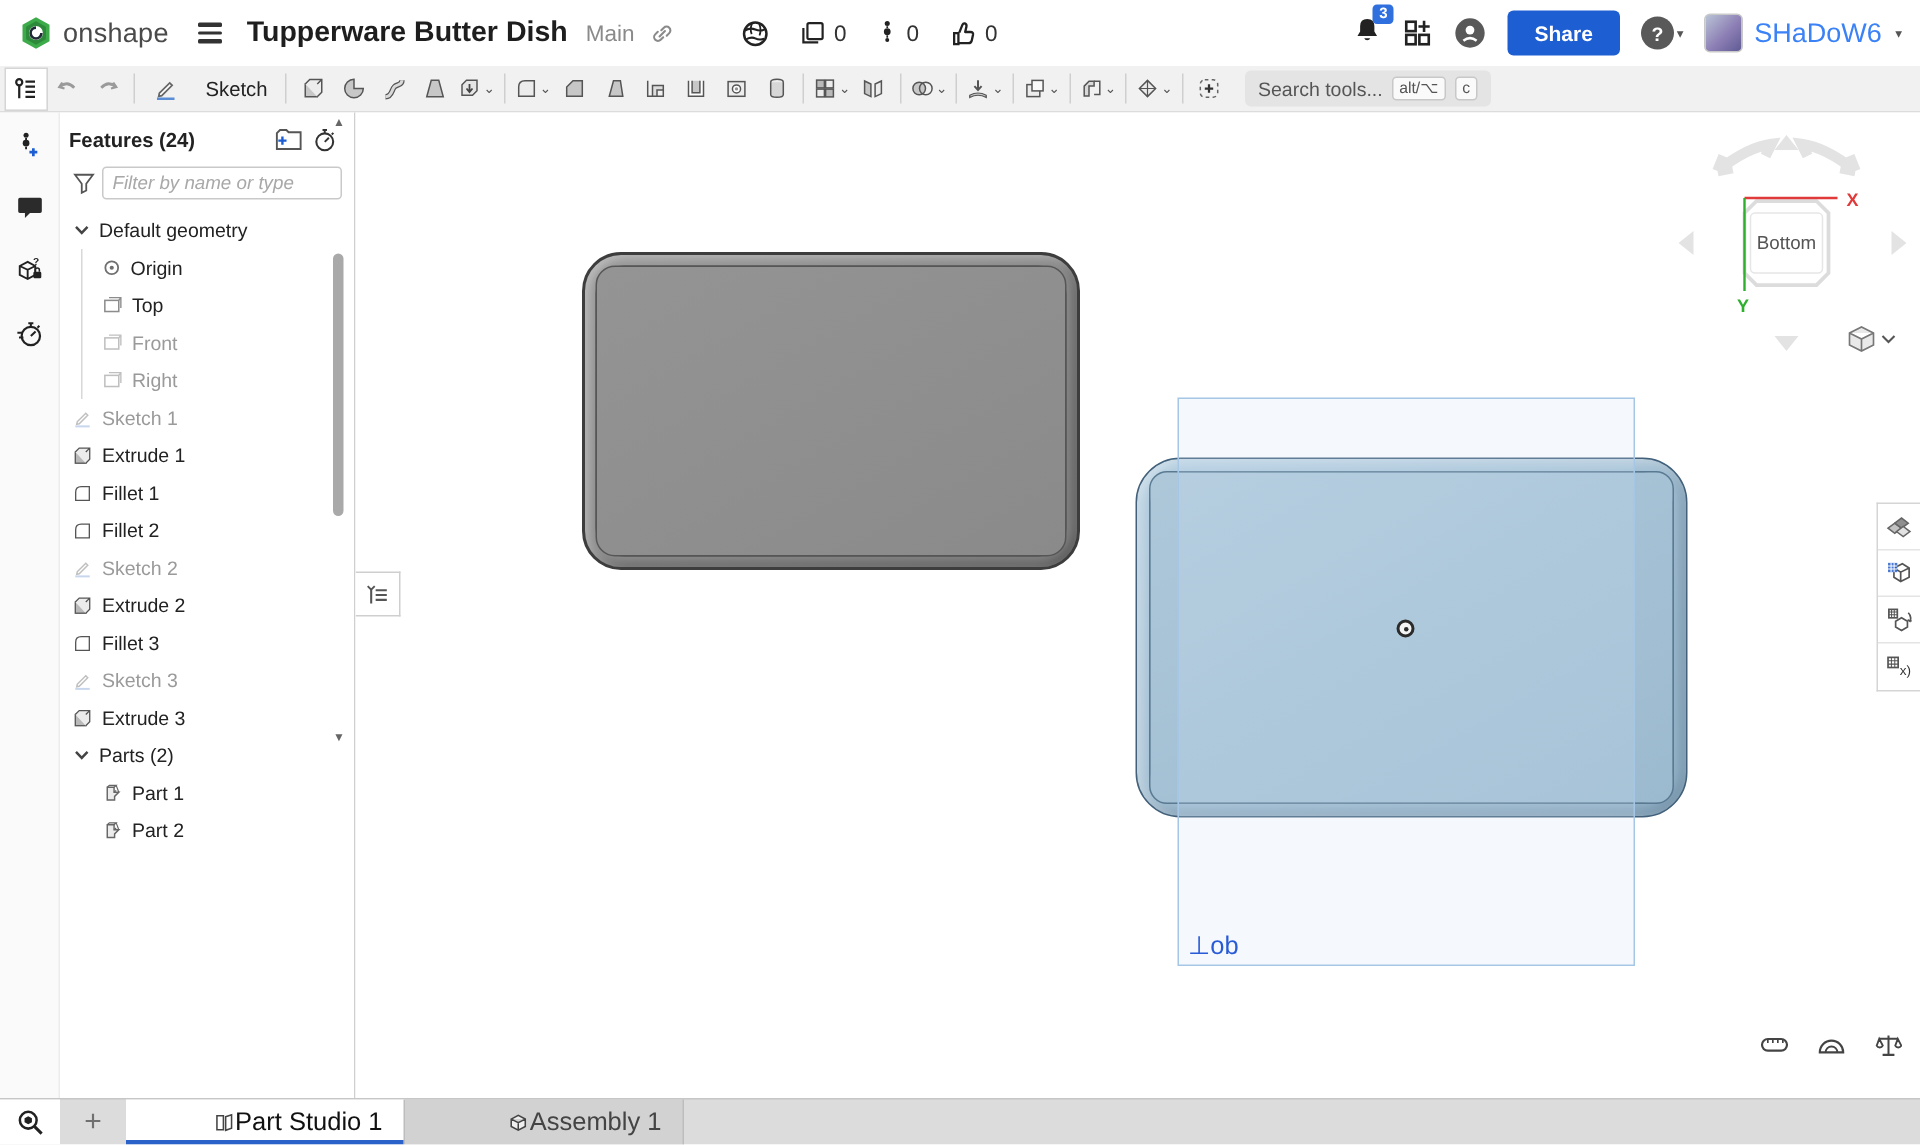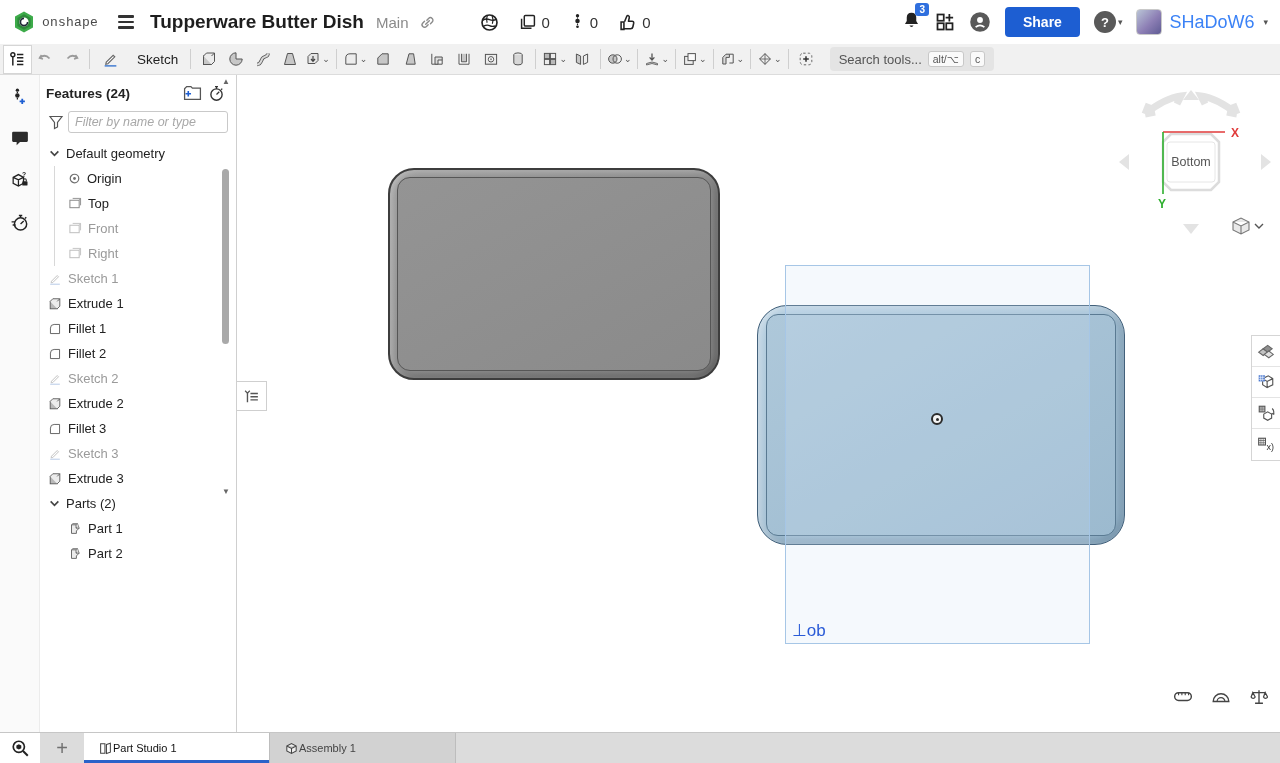--- a/index.html
+++ b/index.html
@@ -4,21 +4,21 @@
 <style>
   * { margin:0; padding:0; box-sizing:border-box; }
   html,body { width:1280px; height:763px; overflow:hidden; background:#fff;
     font-family:"Liberation Sans", sans-serif; color:#222; }
   .app { width:1280px; height:763px; display:flex; flex-direction:column; position:relative; }
 
   
   .topbar { height:44px; background:#fff; display:flex; align-items:center; padding:0 12px; flex:0 0 44px; }
   .tb-left { display:flex; align-items:center; gap:10px; }
   .logo { display:flex; align-items:center; gap:6px; cursor:pointer; }
-  .logo-text { font-size:13px; color:#4a4a4a; letter-spacing:.2px;font-family:Liberation Mono, monospace; }
+  .logo-text { font-size:18px; color:#4a4a4a; letter-spacing:.2px; }
   .hamburger { display:flex; flex-direction:column; gap:3px; margin:0 6px 0 10px; cursor:pointer; }
   .hamburger i { width:16px; height:2.4px; background:#333; border-radius:1px; }
   .doc-title { font-size:19px; font-weight:bold; color:#1e1e1e; white-space:nowrap; }
   .branch { font-size:15px; color:#8a8a8a; margin-left:2px; }
   .tb-stats { display:flex; align-items:center; gap:4px; margin-left:18px; }
   .stat { display:flex; align-items:center; gap:5px; margin-left:16px; font-size:15px; color:#333; cursor:pointer; }
   .tb-right { margin-left:auto; display:flex; align-items:center; gap:14px; }
   .bell-wrap { position:relative; cursor:pointer; }
   .badge { position:absolute; top:-7px; right:-8px; background:#2f6fde; color:#fff; font-size:10px;
     padding:1px 4px; border-radius:3px; font-weight:bold; }
@@ -123,22 +123,22 @@
     display:flex; align-items:center; justify-content:center; }
 
   
   .tabbar { height:31px; flex:0 0 31px; background:#dcdcdc; border-top:1px solid #c6c6c6;
     display:flex; align-items:stretch; }
   .tab-search { width:40px; background:#fff; border-right:1px solid #d0d0d0;
     display:flex; align-items:center; justify-content:center; cursor:pointer; border:none; }
   .tab-plus { width:44px; background:none; border:none; font-size:20px; color:#707070;
     cursor:pointer; font-family:"Liberation Sans",sans-serif; }
   .doc-tab { display:flex; align-items:center; gap:0; padding:0 14px; min-width:186px;
-    font-size:11px; cursor:pointer; border:none; background:#d2d2d2; color:#444;
-    border-right:1px solid #bdbdbd; position:relative; font-family:"Liberation Sans",sans-serif; }
+    font-size:17px; cursor:pointer; border:none; background:#d2d2d2; color:#444;
+    border-right:1px solid #bdbdbd; position:relative; font-family:"Liberation Sans",sans-serif;justify-content:flex-end; }
   .doc-tab.active { background:#fff; color:#111; }
   .doc-tab.active::after { content:""; position:absolute; left:0; right:0; bottom:0; height:3px; background:#2a62c9; }
 </style>
 </head>
 <body>
 
 <div class="app">
 
   <header class="topbar">
     <div class="tb-left">

